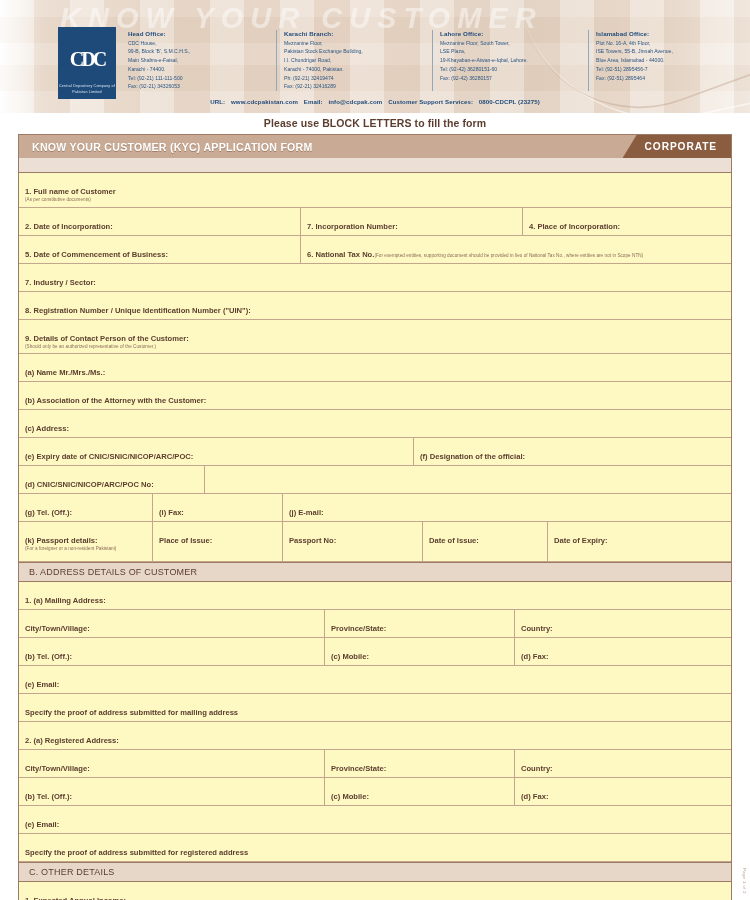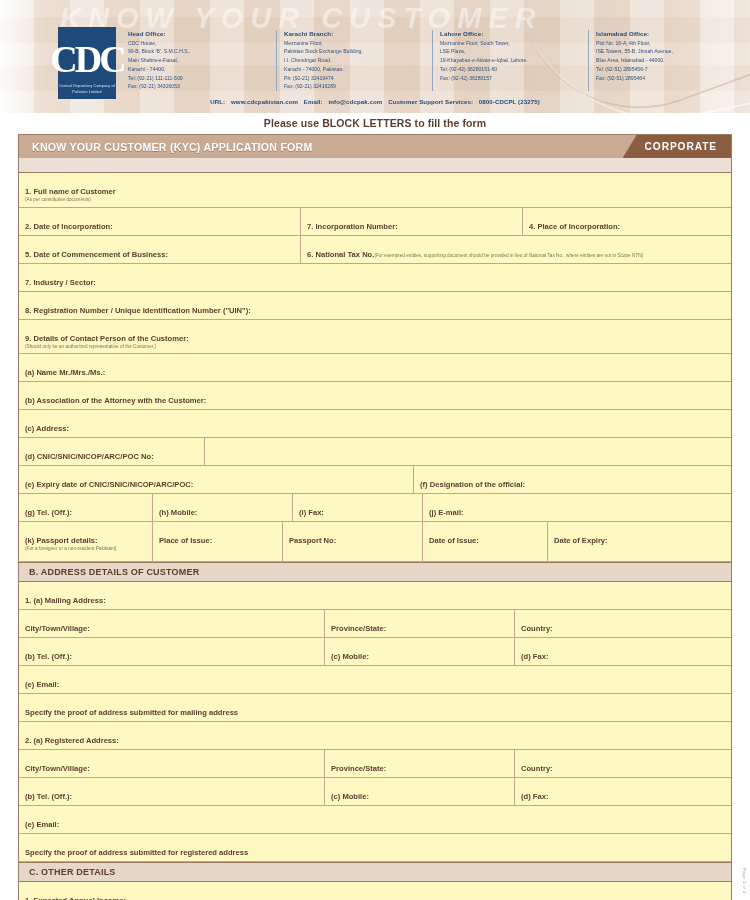--- a/index.html
+++ b/index.html
@@ -42,21 +42,21 @@
     position:absolute;right:10px;top:-10px;width:200px;height:120px;
     border-bottom:2px solid rgba(180,150,125,.35);
     border-radius:0 0 0 160px;transform:rotate(-20deg);
   }
 
   .logo{
     position:absolute;left:58px;top:27px;width:58px;height:72px;
     background:#1e4a7a;display:flex;align-items:center;justify-content:center;
   }
   .logo-mark{
-    font-size:38px;font-weight:bold;color:#ffffff;letter-spacing:-3px;
+    font-size:20px;font-weight:bold;color:#ffffff;letter-spacing:-3px;
     font-family:"Liberation Serif", serif;line-height:1;
     margin-top:-8px;
   }
   .logo-sub{
     position:absolute;left:0;right:0;bottom:4px;text-align:center;
     font-size:3.6px;color:#dfe8f2;letter-spacing:.2px;line-height:1.5;
   }
 
   .offices{
     position:absolute;left:128px;top:30px;right:6px;
@@ -127,21 +127,21 @@
     line-height:1.45;margin-top:1px;letter-spacing:.05px;
   }
   .sub-inline{
     font-size:4.6px;font-weight:normal;color:#8a6b58;letter-spacing:.05px;
   }
   .tall{min-height:27px;}
   .tall2{min-height:31px;}
   .section{
     background:#e7d7c8;border-bottom:1.4px solid #9d7a64;
     border-top:1.4px solid #9d7a64;
-    padding:4px 6px 4px 10px;font-size:9px;font-weight:bold;color:#5c3d2e;
+    padding:4px 6px 4px 10px;font-size:9px;font-weight:normal;color:#5c3d2e;
     letter-spacing:.2px;
   }
 
   .side-note{
     position:absolute;right:3px;bottom:6px;
     font-size:4.4px;color:#b59c89;
     writing-mode:vertical-rl;letter-spacing:.3px;
   }
 </style>
 </head>
@@ -258,32 +258,31 @@
 
     <div class="row tall">
       <div class="cell">(b) Association of the Attorney with the Customer:</div>
     </div>
 
     <div class="row tall">
       <div class="cell">(c) Address:</div>
     </div>
 
     <div class="row tall">
+      <div class="cell" style="flex:0 0 394px">(e) Expiry date of CNIC/SNIC/NICOP/ARC/POC:</div>
+      <div class="cell">(f) Designation of the official:</div>
+    </div>
+
+    <div class="row tall">
       <div class="cell" style="flex:0 0 185px">(d) CNIC/SNIC/NICOP/ARC/POC No:</div>
       <div class="cell"></div>
     </div>
 
     <div class="row tall">
-      <div class="cell" style="flex:0 0 394px">(e) Expiry date of CNIC/SNIC/NICOP/ARC/POC:</div>
-      <div class="cell">(f) Designation of the official:</div>
-    </div>
-
-    <div class="row tall">
       <div class="cell" style="flex:0 0 133px">(g) Tel. (Off.):</div>
-      <div class="cell" style="flex:0 0 140px">(h) Mobile:</div>
       <div class="cell" style="flex:0 0 130px">(i) Fax:</div>
       <div class="cell">(j) E-mail:</div>
     </div>
 
     <div class="row" style="min-height:39px">
       <div class="cell" style="flex:0 0 133px">
         <span>(k)  Passport details:</span>
         <span class="sub">(For a foreigner or a non-resident Pakistani)</span>
       </div>
       <div class="cell" style="flex:0 0 130px">Place of Issue:</div>

